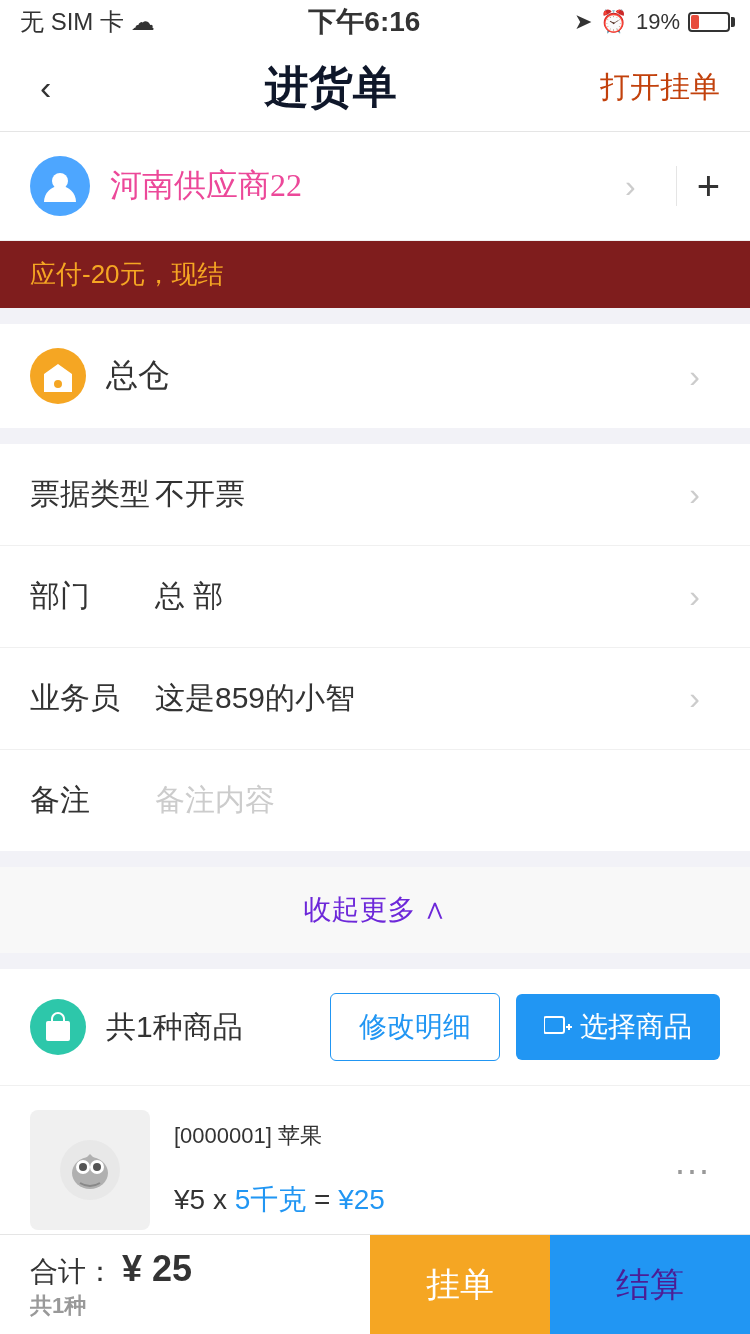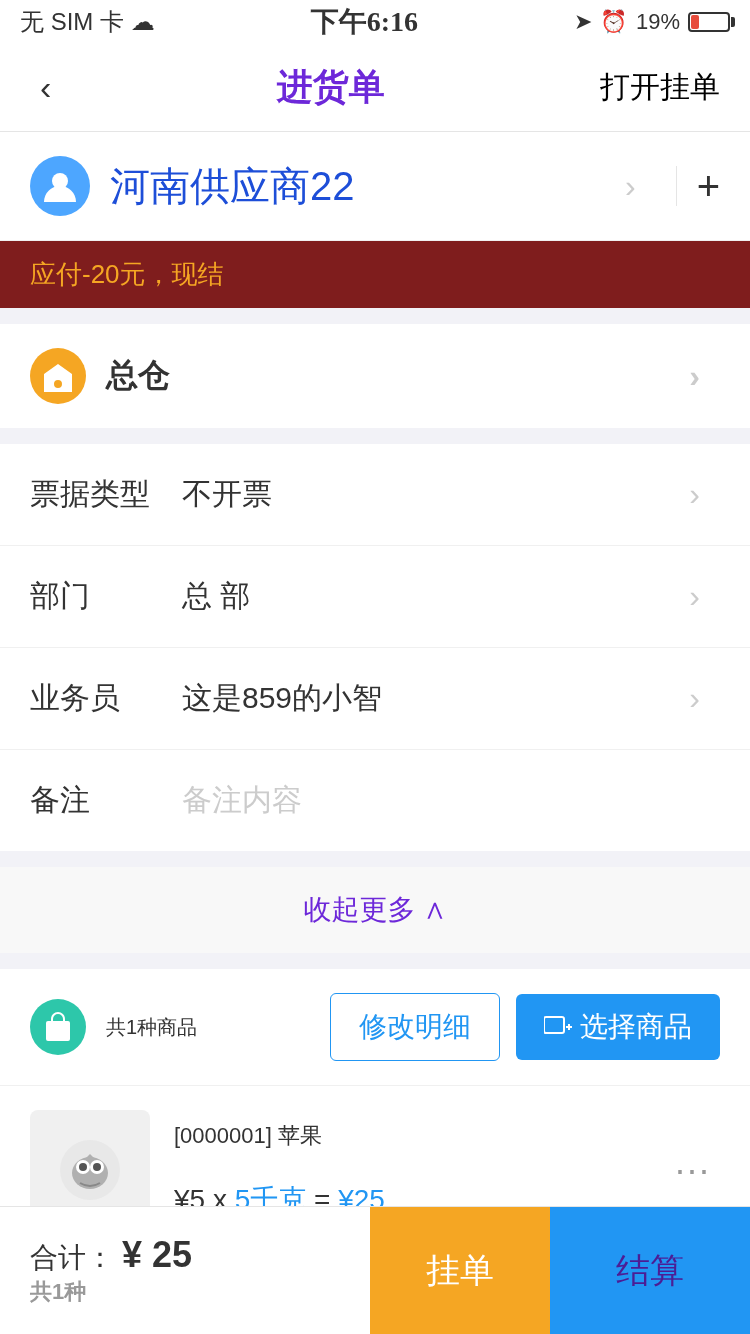--- a/index.html
+++ b/index.html
@@ -18,21 +18,21 @@
       height: 44px;
       background: #fff;
       display: flex;
       align-items: center;
       justify-content: space-between;
       padding: 0 20px;
       font-size: 24px;
       font-weight: 500;
     }
     .status-left { display: flex; align-items: center; gap: 10px; }
-    .status-center { font-size: 28px; font-weight: 600; font-family: Liberation Serif, serif; }
+    .status-center { font-size: 28px; font-weight: 600; }
     .status-right { display: flex; align-items: center; gap: 8px; font-size: 22px; }
     .battery {
       width: 42px; height: 20px; border: 2px solid #333; border-radius: 4px;
       position: relative; display: flex; align-items: center;
     }
     .battery::after {
       content: ''; position: absolute; right: -7px; top: 50%; transform: translateY(-50%);
       width: 4px; height: 10px; background: #333; border-radius: 0 2px 2px 0;
     }
     .battery-inner { height: 14px; width: 20%; background: #e74c3c; border-radius: 2px; margin: 1px; }
@@ -47,27 +47,27 @@
       padding: 0 30px;
       border-bottom: 1px solid #e5e5e5;
     }
     .nav-back {
       font-size: 34px;
       color: #333;
       cursor: pointer;
       padding: 10px;
     }
     .nav-title {
-      font-size: 36px;
+      font-size: 44px;
       font-weight: 600;
-      color: #6d28d9;
+      color: #0f172a;
     }
     .nav-action {
       font-size: 30px;
-      color: #000000;
+      color: #c2410c;
       cursor: pointer;
     }
 
     
     .section {
       background: #fff;
       margin-bottom: 16px;
     }
 
     
@@ -81,22 +81,23 @@
       width: 60px; height: 60px;
       border-radius: 50%;
       background: #4da6ff;
       display: flex; align-items: center; justify-content: center;
       margin-right: 20px;
       flex-shrink: 0;
     }
     .supplier-avatar svg { width: 36px; height: 36px; }
     .supplier-name {
       flex: 1;
-      font-size: 40px;
-      color: #1d4ed8;
+      font-size: 32px;
+      color: #ec4899;
+      font-family: Liberation Serif, serif;
     }
     .chevron-right {
       color: #ccc;
       font-size: 32px;
       margin-right: 20px;
     }
     .divider-v {
       width: 1px; height: 40px; background: #e5e5e5;
       margin: 0 20px;
     }
@@ -114,21 +115,20 @@
       color: #f5a623;
     }
 
     
     .warehouse-row {
       display: flex;
       align-items: center;
       padding: 24px 30px;
       background: #fff;
       margin-bottom: 16px;
-      font-weight: bold;
     }
     .warehouse-icon {
       width: 56px; height: 56px;
       border-radius: 50%;
       background: #f5a623;
       display: flex; align-items: center; justify-content: center;
       margin-right: 20px;
     }
     .warehouse-name {
       flex: 1;
@@ -152,21 +152,21 @@
     .form-label {
       font-size: 30px;
       color: #333;
       width: 120px;
       flex-shrink: 0;
     }
     .form-value {
       flex: 1;
       font-size: 30px;
       color: #333;
-      margin-left: 32px;
+      margin-left: 5px;
     }
     .form-placeholder {
       color: #ccc;
     }
 
     
     .collapse-bar {
       background: #f8f8f8;
       text-align: center;
       padding: 24px;
@@ -186,21 +186,21 @@
     }
     .product-icon {
       width: 56px; height: 56px;
       border-radius: 50%;
       background: #2dc7aa;
       display: flex; align-items: center; justify-content: center;
       margin-right: 20px;
     }
     .product-count {
       flex: 1;
-      font-size: 20px;
+      font-size: 30px;
       color: #333;
     }
     .btn-outline {
       border: 1px solid #2196f3;
       color: #2196f3;
       background: transparent;
       padding: 14px 28px;
       border-radius: 6px;
       font-size: 28px;
       cursor: pointer;
@@ -256,21 +256,21 @@
       font-size: 36px;
       cursor: pointer;
       padding: 10px;
     }
 
     
     .bottom-bar {
       position: fixed;
       bottom: 0;
       width: 750px;
-      height: 128px;
+      height: 100px;
       display: flex;
       align-items: center;
       background: #fff;
       border-top: 1px solid #e5e5e5;
     }
     .total-section {
       flex: 1;
       padding: 0 30px;
     }
     .total-label {

